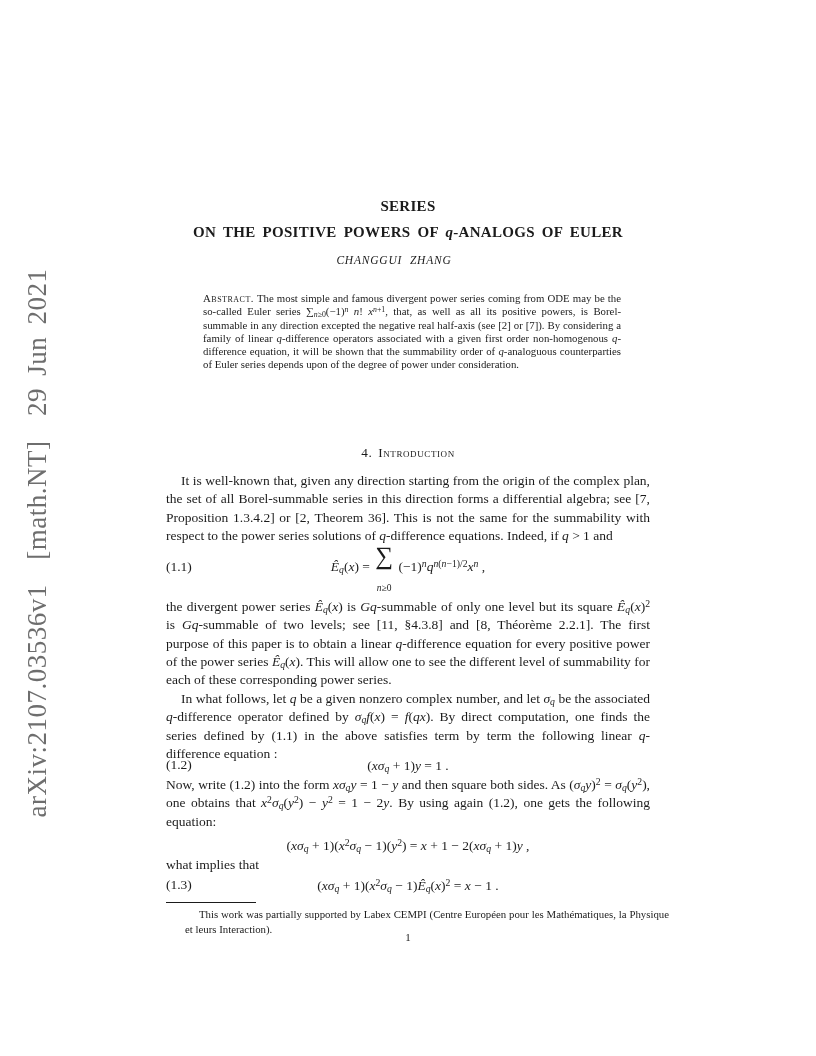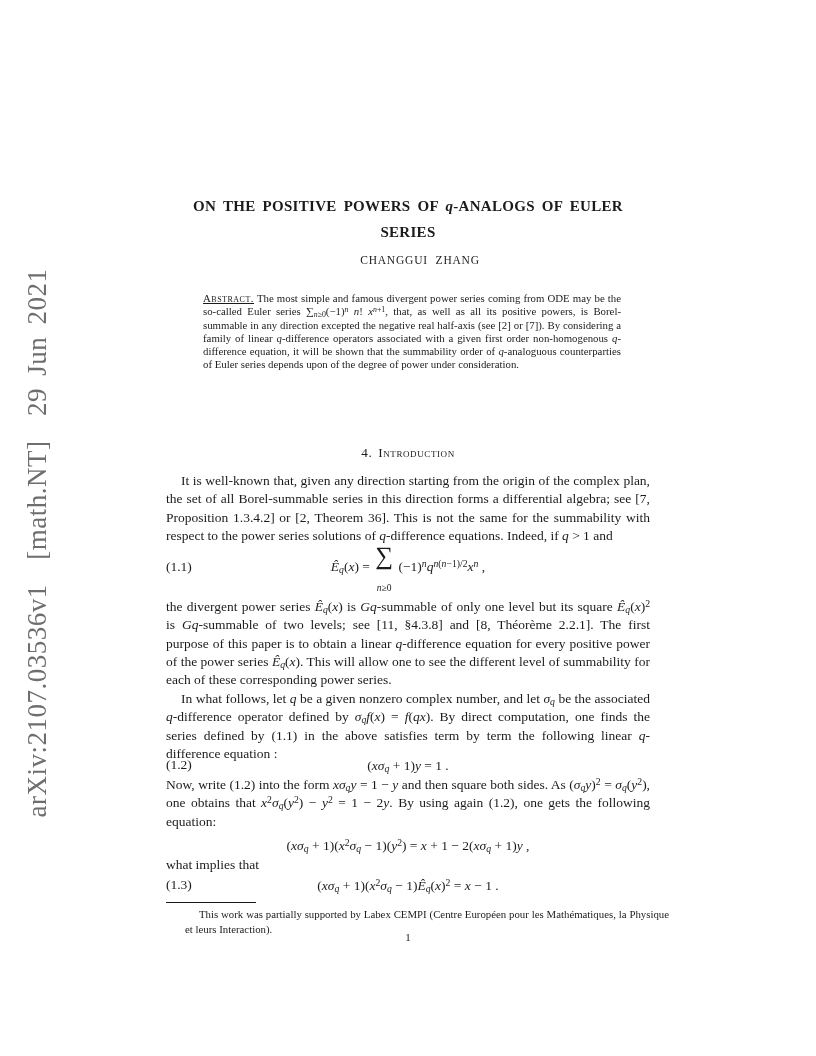--- a/index.html
+++ b/index.html
@@ -33,34 +33,35 @@
     text-align:center;
     font-weight:bold;
     font-size:15px;
     line-height:26px;
     letter-spacing:0.3px;
     word-spacing:3px;
   }
   .title-line { display:block; }
 
   .author {
-    left:178px; top:254px; width:484px;
+    left:152px; top:254px; width:484px;
     text-align:center;
     font-size:11.5px;
     letter-spacing:0.8px;
     word-spacing:4px;
+    font-style:italic;
   }
 
   .abstract {
     left:203px; top:292px; width:418px;
     font-size:10.8px;
     line-height:13.3px;
     text-align:justify;
   }
-  .smallcaps { font-variant:small-caps;text-decoration:underline; }
+  .smallcaps { font-variant:small-caps; }
   .abstract-label { letter-spacing:0.5px; }
 
   .section-heading {
     left:166px; top:445px; width:484px;
     text-align:center;
     font-size:13.2px;
     letter-spacing:0.6px;
     word-spacing:2px;
     font-variant:small-caps;
   }
@@ -117,22 +118,22 @@
   }
 </style>
 </head>
 <body>
 
 <div class="page">
 
   <div class="watermark">arXiv:2107.03536v1  [math.NT]  29 Jun 2021</div>
 
   <div class="block title">
+    <span class="title-line">SERIES</span>
     <span class="title-line">ON THE POSITIVE POWERS OF <i>q</i>-ANALOGS OF EULER</span>
-    <span class="title-line">SERIES</span>
   </div>
 
   <div class="block author">CHANGGUI ZHANG</div>
 
   <div class="block abstract">
     <span class="smallcaps abstract-label">Abstract.</span>
     <span>The most simple and famous divergent power series coming from ODE may be the so-called Euler series ∑<sub><i>n</i>≥0</sub>(−1)<sup><i>n</i></sup> <i>n</i>! <i>x</i><sup><i>n</i>+1</sup>, that, as well as all its positive powers, is Borel-summable in any direction excepted the negative real half-axis (see [2] or [7]). By considering a family of linear <i>q</i>-difference operators associated with a given first order non-homogenous <i>q</i>-difference equation, it will be shown that the summability order of <i>q</i>-analoguous counterparties of Euler series depends upon of the degree of power under consideration.</span>
   </div>
 
   <div class="block section-heading">4. Introduction</div>

